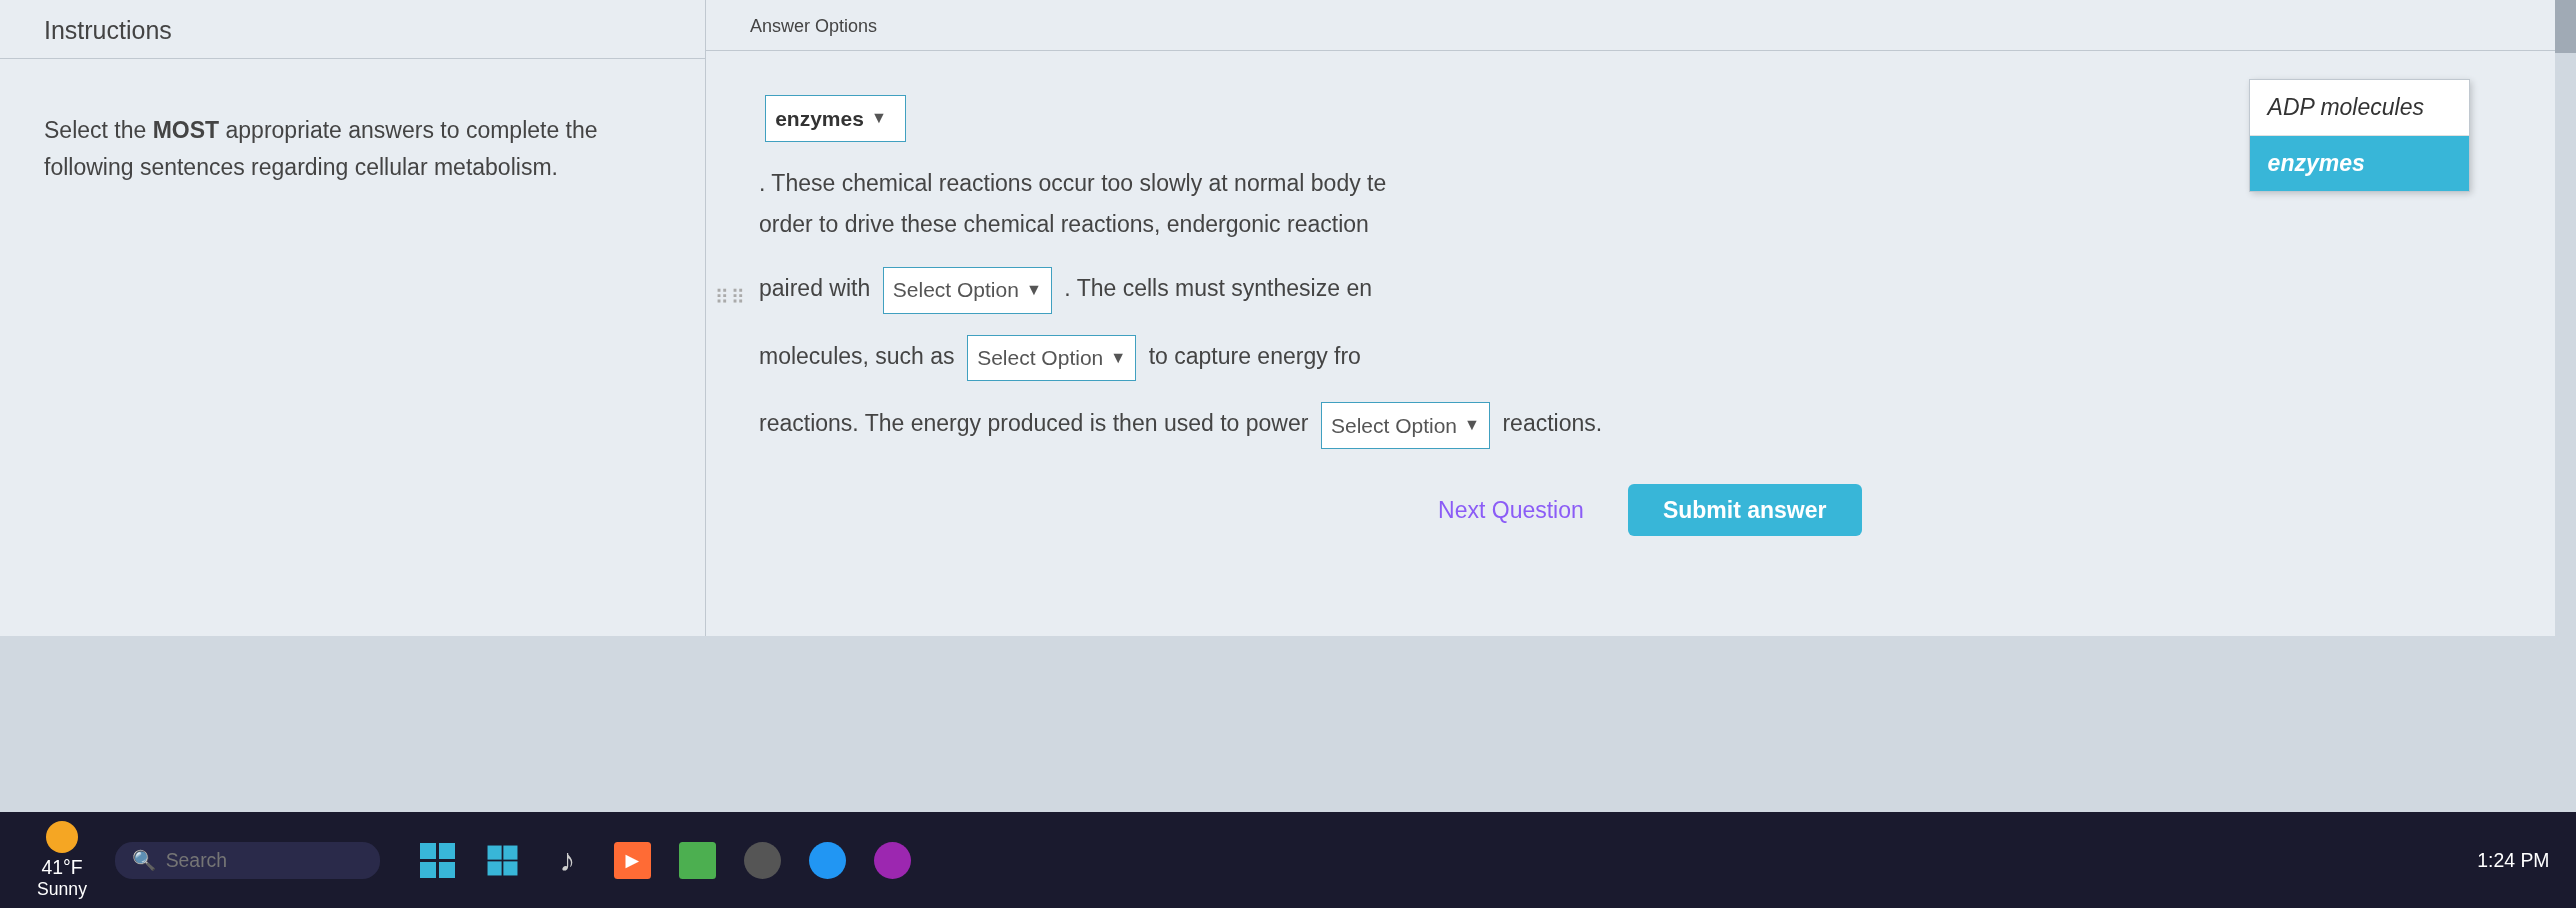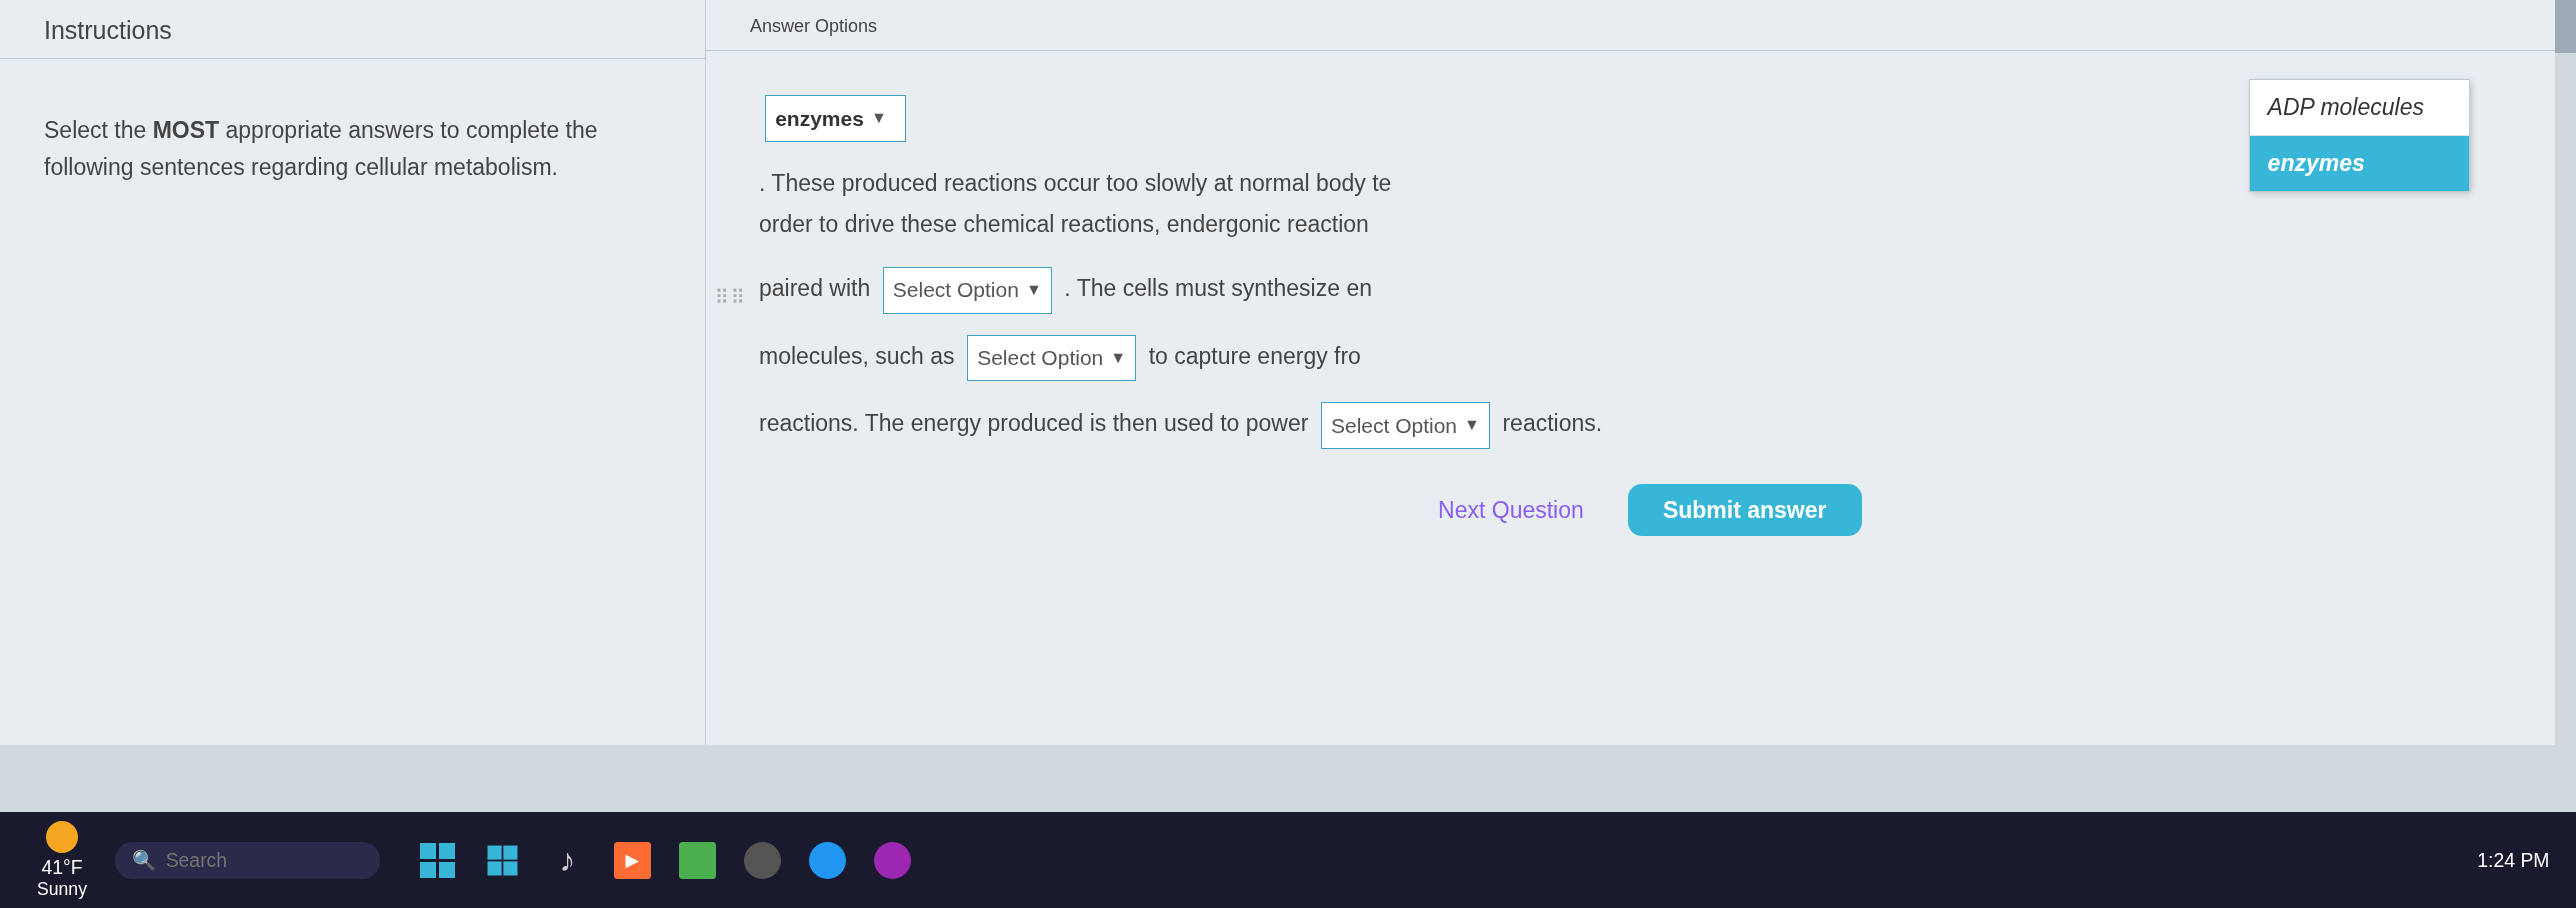--- a/index.html
+++ b/index.html
@@ -8,21 +8,21 @@
       background: #d0d8e0;
       width: 2576px;
       height: 909px;
       overflow: hidden;
       position: relative;
     }
 
     .main-container {
       display: flex;
       width: 100%;
-      height: 745px;
+      height: 636px;
       background: #e8edf2;
     }
 
     
     .left-panel {
       width: 706px;
       background: #e8edf2;
       border-right: 1.8px solid #c0c8d0;
       padding: 0;
       display: flex;
@@ -182,21 +182,21 @@
     }
 
     .btn-submit {
       background: #38b6d8;
       border: none;
       color: white;
       font-size: 23px;
       font-weight: bold;
       padding: 12.4px 35px;
       cursor: pointer;
-      border-radius: 14px;
+      border-radius: 6px;
     }
 
     
     .taskbar {
       position: absolute;
       bottom: 0;
       left: 0;
       right: 0;
       height: 97px;
       background: #1a1a2e;
@@ -306,21 +306,21 @@
       <div class="sentence-block">
         <span class="select-wrapper">
           &nbsp;<div class="inline-select selected-enzymes">
             <span>enzymes</span>
             <span class="arrow">▼</span>
           </div>
         </span>
       </div>
 
       <div class="sentence-block">
-        <span>. These produced reactions occur too slowly at normal body te</span><br>
+        <span>. These chemical reactions occur too slowly at normal body te</span><br>
         <span>order to drive these chemical reactions, endergonic reaction</span>
       </div>
 
       <div class="drag-handle">⠿⠿</div>
 
       <div class="sentence-block">
         <span>paired with</span>
         <span class="select-wrapper">
           &nbsp;<div class="inline-select">
             <span>Select Option</span>

